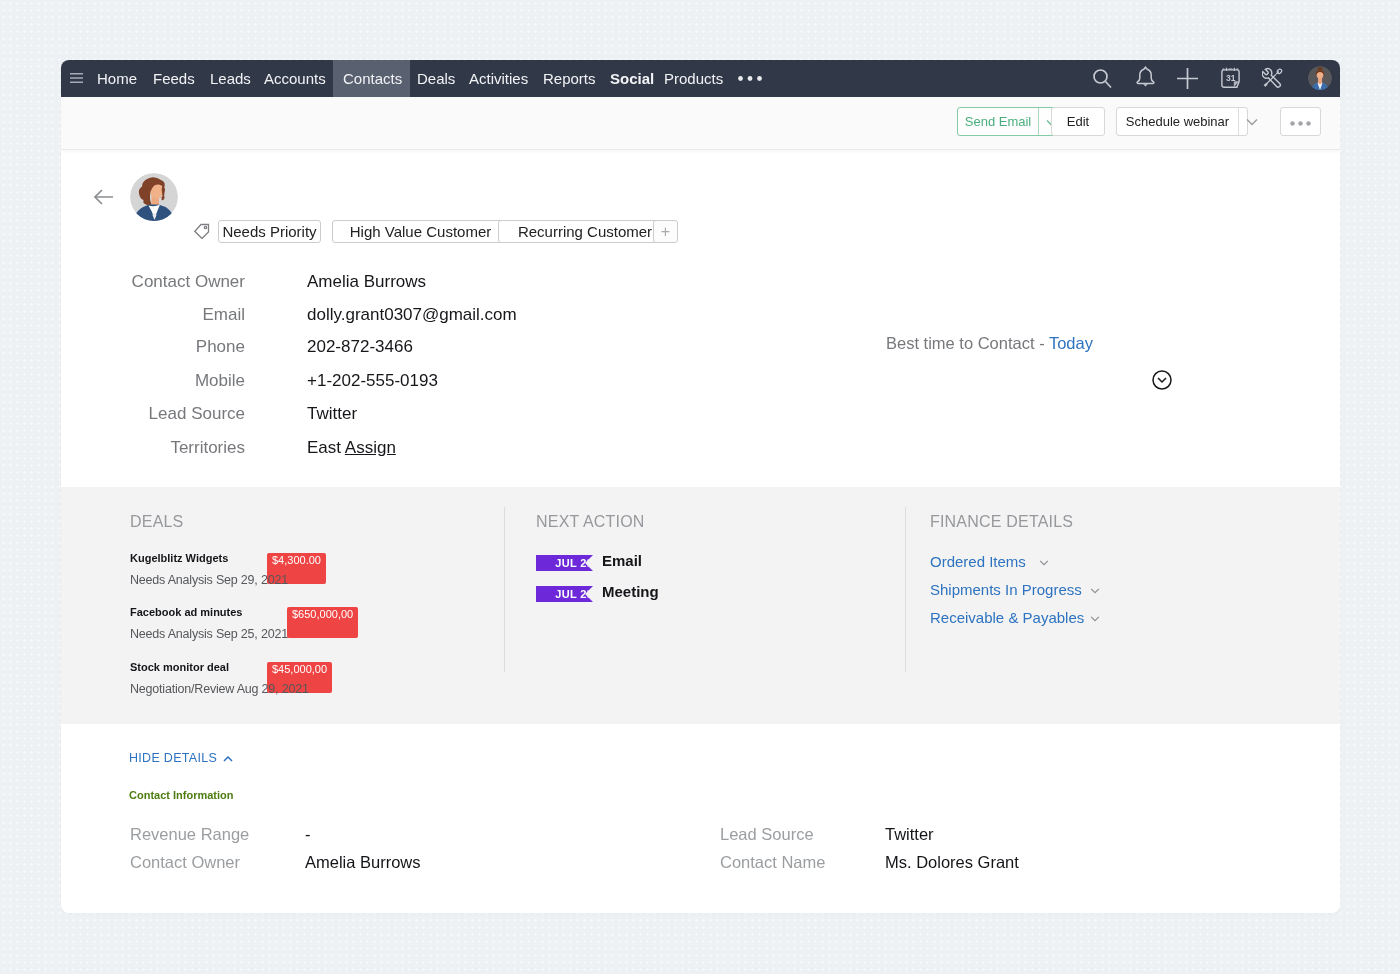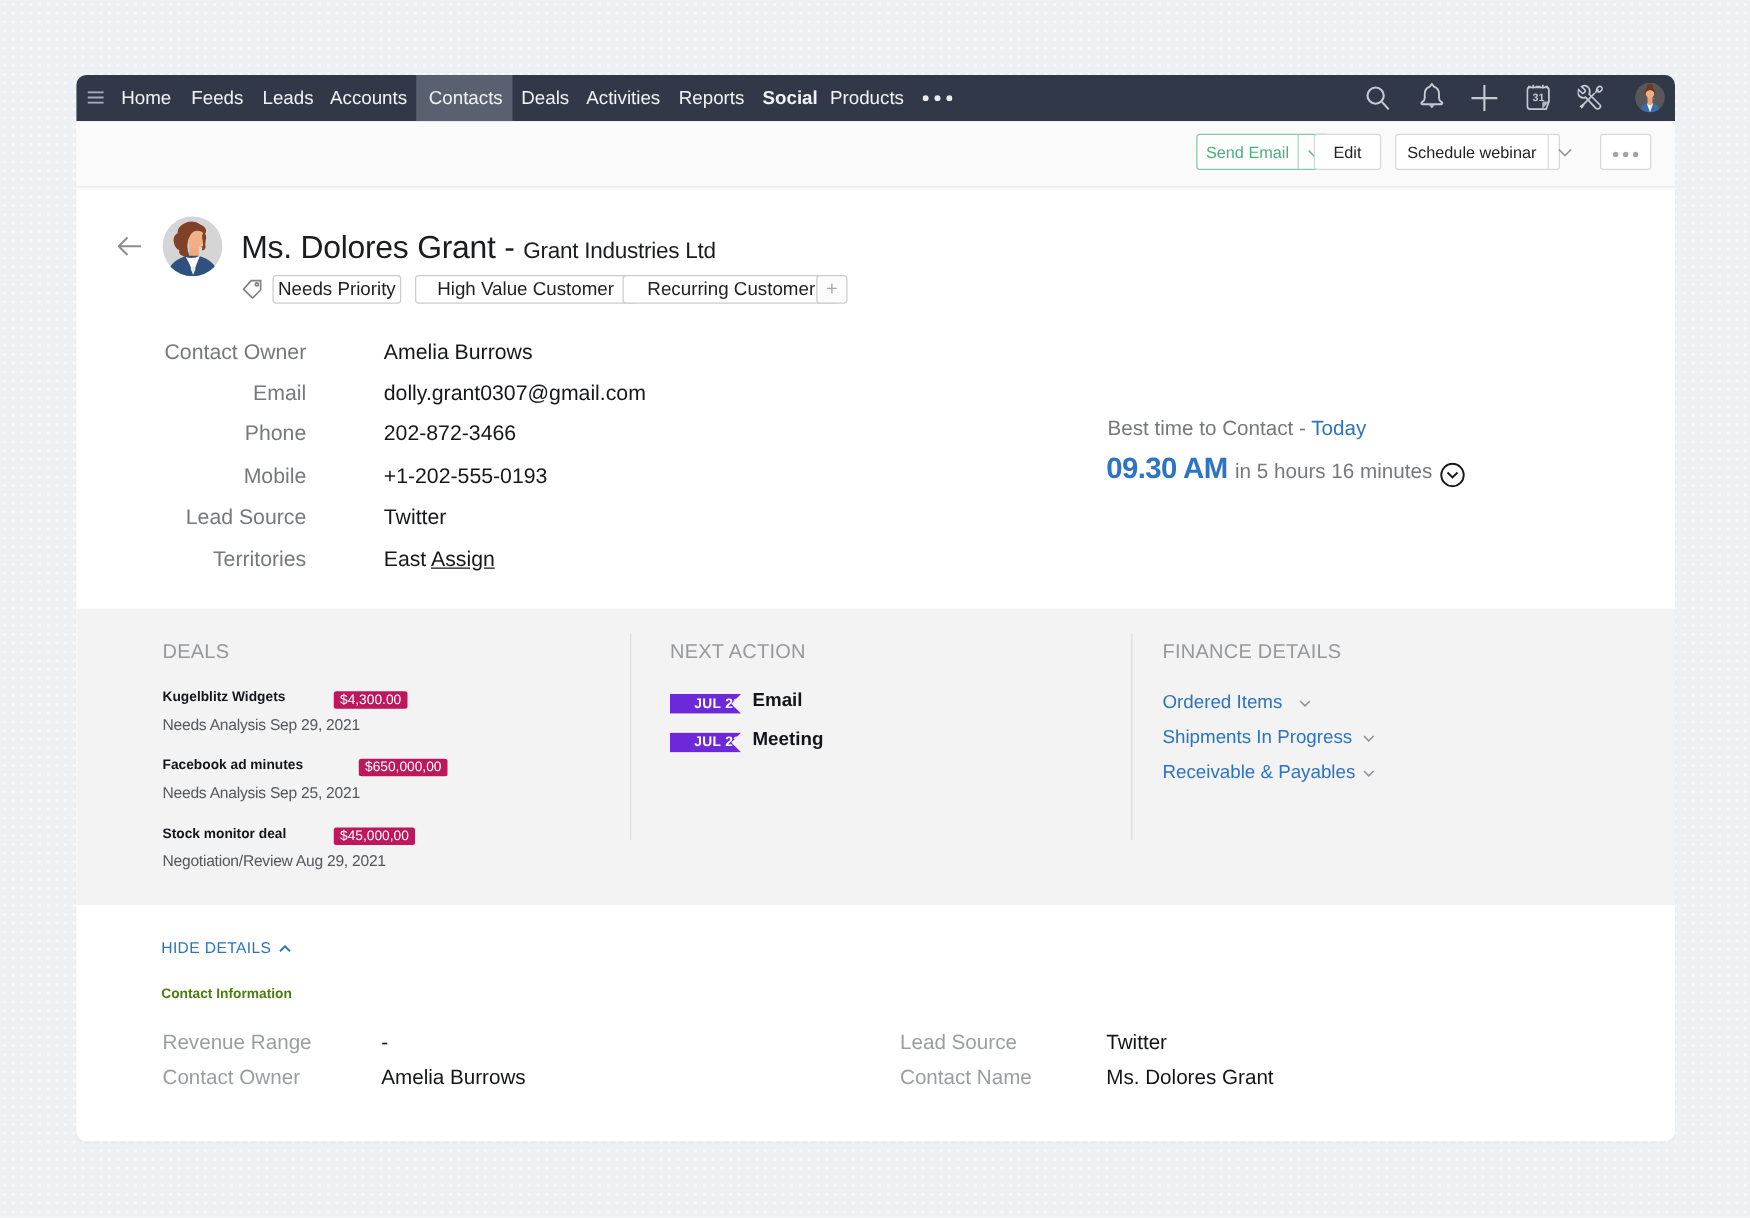--- a/index.html
+++ b/index.html
@@ -20,21 +20,21 @@
 
 .fieldlabel { position:absolute; width:184px; text-align:right; font-size:17px; color:#76787c; white-space:nowrap; }
 .fieldvalue { position:absolute; left:246px; font-size:17px; color:#16171a; white-space:nowrap; }
 .tag { position:absolute; top:160px; height:23px; line-height:21px; background:#fff; border:1px solid #ccc; border-radius:3px; font-size:15px; color:#222; text-align:center; }
 
 
 #graysec { position:absolute; left:0; top:427px; width:1279px; height:237px; background:#f3f3f4; }
 .sechead { position:absolute; font-size:16px; letter-spacing:0.2px; color:#96989b; white-space:nowrap; }
 .dealtitle { position:absolute; font-size:11px; font-weight:bold; color:#141518; white-space:nowrap; }
 .dealsub { position:absolute; font-size:12.5px; letter-spacing:-0.2px; color:#55575a; white-space:nowrap; }
-.badge { position:absolute; height:14px; line-height:15px; background:#be185d; border-radius:2px; color:#fff; font-size:11px; padding:0 5px; white-space:nowrap; }
+.badge { position:absolute; height:31px; line-height:15px; background:#ef4444; border-radius:2px; color:#fff; font-size:11px; padding:0 5px; white-space:nowrap; }
 .ribbon { position:absolute; width:57px; height:16px; background:#6d28d9; color:#fbfdfc; font-size:11px; font-weight:bold; text-align:right; line-height:16px; clip-path:polygon(0 0, 100% 0, 86% 50%, 100% 100%, 0 100%); letter-spacing:0.3px; }
 .nextact { position:absolute; font-size:15px; font-weight:bold; color:#141518; white-space:nowrap; }
 .finlink { position:absolute; font-size:15px; color:#2d73bf; white-space:nowrap; }
 .vdiv { position:absolute; width:1px; background:#dcdcdd; top:20px; height:165px; }
 
 
 .blabel { position:absolute; font-size:16.5px; color:#9b9ea1; white-space:nowrap; }
 .bvalue { position:absolute; font-size:16.5px; color:#141518; white-space:nowrap; }
 </style>
 </head>
@@ -163,21 +163,20 @@
           <path d="M21.5,22 L29,22 L29,34 L21.5,34 Z" fill="#edaa80"></path>
           <ellipse cx="26.5" cy="17.5" rx="6.6" ry="8.2" fill="#f0b189"></ellipse>
           <path d="M30.5,24.2 q1.8,-1 3.4,0.1 l-1,1.8 z" fill="#cc5f54"></path>
           <path d="M31,7 Q24,2 17,6 Q12,8.5 12,13.5 Q8,16 9,20.5 Q10,26 13.5,27 Q12.5,30.5 16,31.5 Q18.5,33.5 21.5,31.5 Q19.5,26.5 20,22.5 Q20,18.5 22,15.5 Q24,11.5 28,11.5 Q32,11.5 33.5,15 Q35.5,13 34.5,10 Q33.5,8 31,7 Z" fill="#7f4128"></path>
           <path d="M33,12.5 Q36,15.5 34.5,19.5 Q33.8,22.5 34.5,25 Q33.5,27.8 31.5,27 Q33,22.5 32,19 Q31,15 33,12.5 Z" fill="#7f4128"></path>
           <path d="M3,48 Q6,34.5 20,31.5 L28.5,31.5 Q42,34.5 45.5,48 Z" fill="#2e517e"></path>
           <path d="M18.5,32.5 Q22,38 24.5,46 Q27,38.5 30,31.5 Q24,34.5 18.5,32.5 Z" fill="#fbfbfc"></path>
           <path d="M22.5,42 L24.5,47 L26.5,42 L24.5,39.5 Z" fill="#e8e9ea"></path>
         </g>
       </svg>
-  <div class="abs" style="left:132px;top:124px;font-size:25.5px;letter-spacing:-0.2px;color:#1b1c1e;white-space:nowrap">Ms. Dolores Grant - <span style="font-size:18px;letter-spacing:-0.2px">Grant Industries Ltd</span></div>
 
   <svg class="abs" style="left:133px;top:163px" width="16" height="16" viewBox="0 0 16 16" fill="none" stroke="#7d7f82" stroke-width="1.3">
         <path d="M7,1.5 L14.5,1.5 L14.5,9 L8,15.5 L0.8,8.3 Z" transform="rotate(0)"></path>
         <circle cx="11.5" cy="4.5" r="1.2"></circle>
       </svg>
   <div class="tag" style="left:157px;width:103px">Needs Priority</div>
   <div class="tag" style="left:271px;width:177px">High Value Customer</div>
   <div class="tag" style="left:437px;width:174px">Recurring Customer</div>
   <div class="tag" style="left:592px;width:25px;color:#aaa;font-size:16px;background:#fcfcfc">+</div>
 
@@ -188,21 +187,20 @@
   <div class="fieldlabel" style="left:0;top:277px">Phone</div>
   <div class="fieldvalue" style="top:277px">202-872-3466</div>
   <div class="fieldlabel" style="left:0;top:310.5px">Mobile</div>
   <div class="fieldvalue" style="top:310.5px">+1-202-555-0193</div>
   <div class="fieldlabel" style="left:0;top:344px">Lead Source</div>
   <div class="fieldvalue" style="top:344px">Twitter</div>
   <div class="fieldlabel" style="left:0;top:377.5px">Territories</div>
   <div class="fieldvalue" style="top:377.5px">East <span style="text-decoration:underline">Assign</span></div>
 
   <div class="abs" style="left:825px;top:274px;font-size:16.5px;color:#76787c;white-space:nowrap">Best time to Contact - <span style="color:#2d73bf">Today</span></div>
-  <div class="abs" style="left:824px;top:300.5px;font-size:23.5px;letter-spacing:-0.5px;font-weight:bold;color:#2d74c4;white-space:nowrap">09.30 AM<span style="font-weight:normal;font-size:16.5px;letter-spacing:0;color:#76787c;margin-left:6px">in 5 hours 16 minutes</span></div>
   <svg class="abs" style="left:1091px;top:310px" width="20" height="20" viewBox="0 0 20 20" fill="none" stroke="#17181a" stroke-width="1.5">
         <circle cx="10" cy="10" r="9"></circle>
         <path d="M6,8 L10,12 L14,8"></path>
       </svg>
 
   <div id="graysec">
     <div class="vdiv" style="left:443px"></div>
     <div class="vdiv" style="left:844px"></div>
     <div class="sechead" style="left:69px;top:26px">DEALS</div>
 

